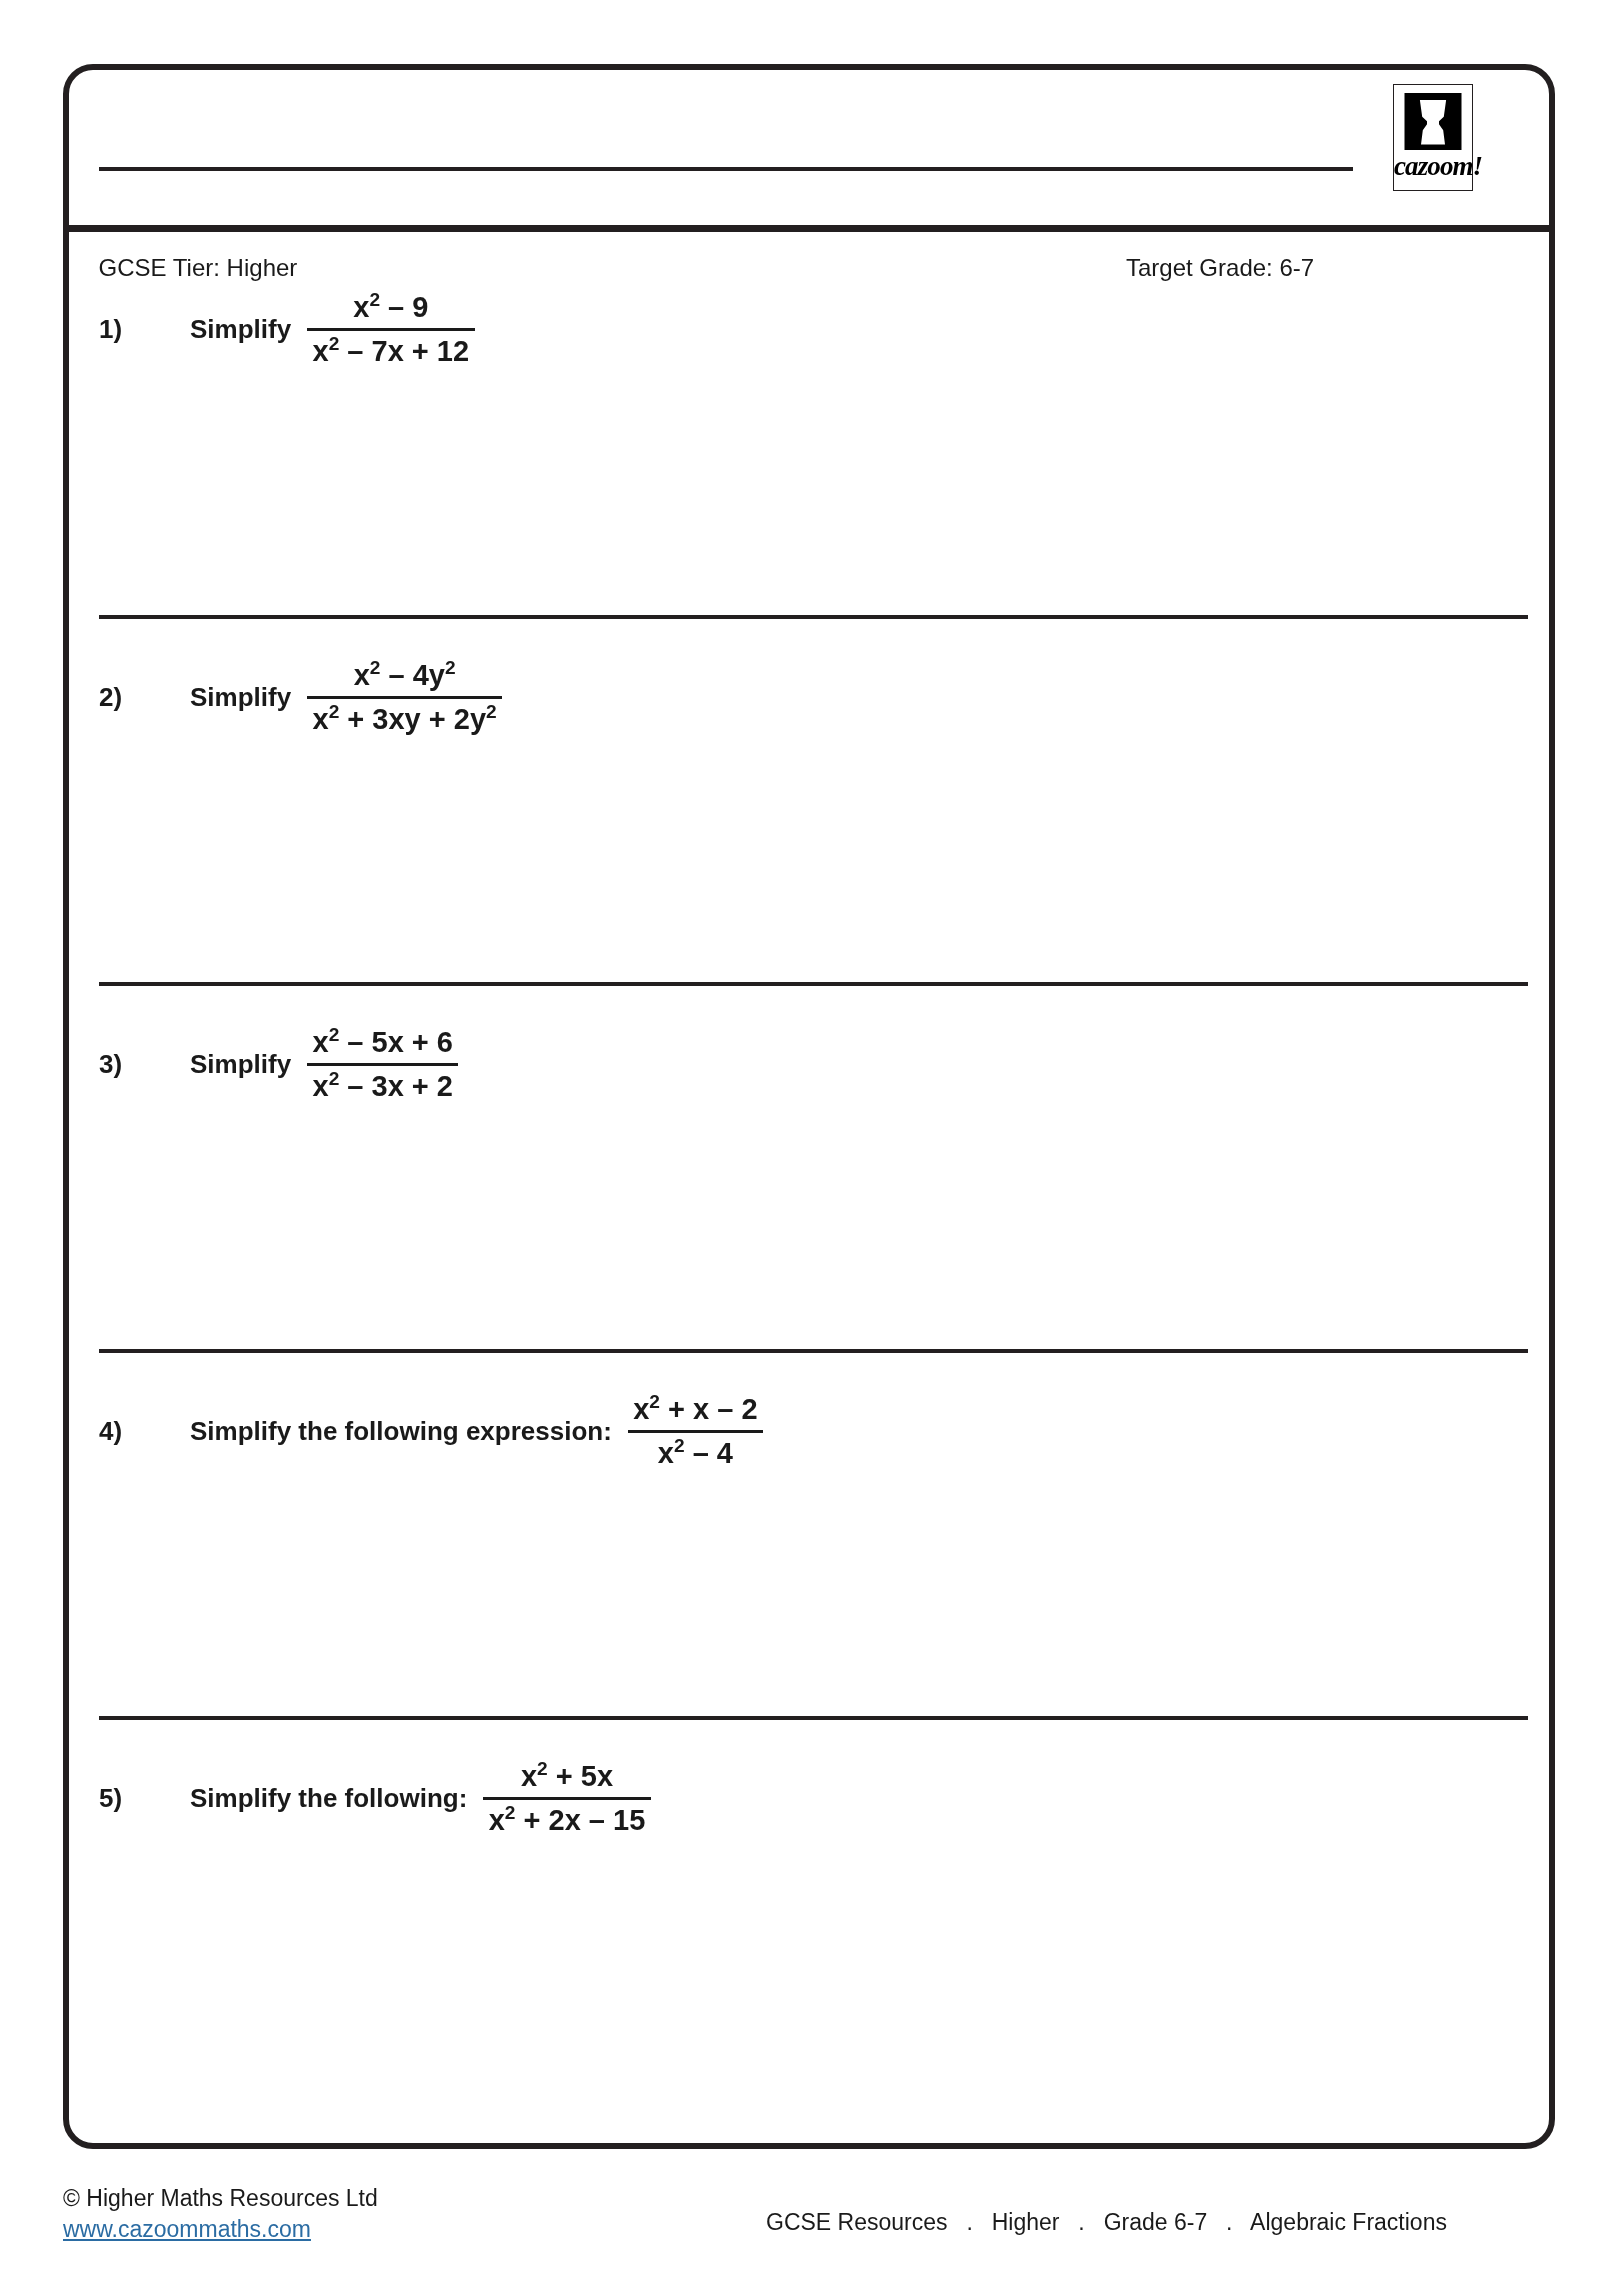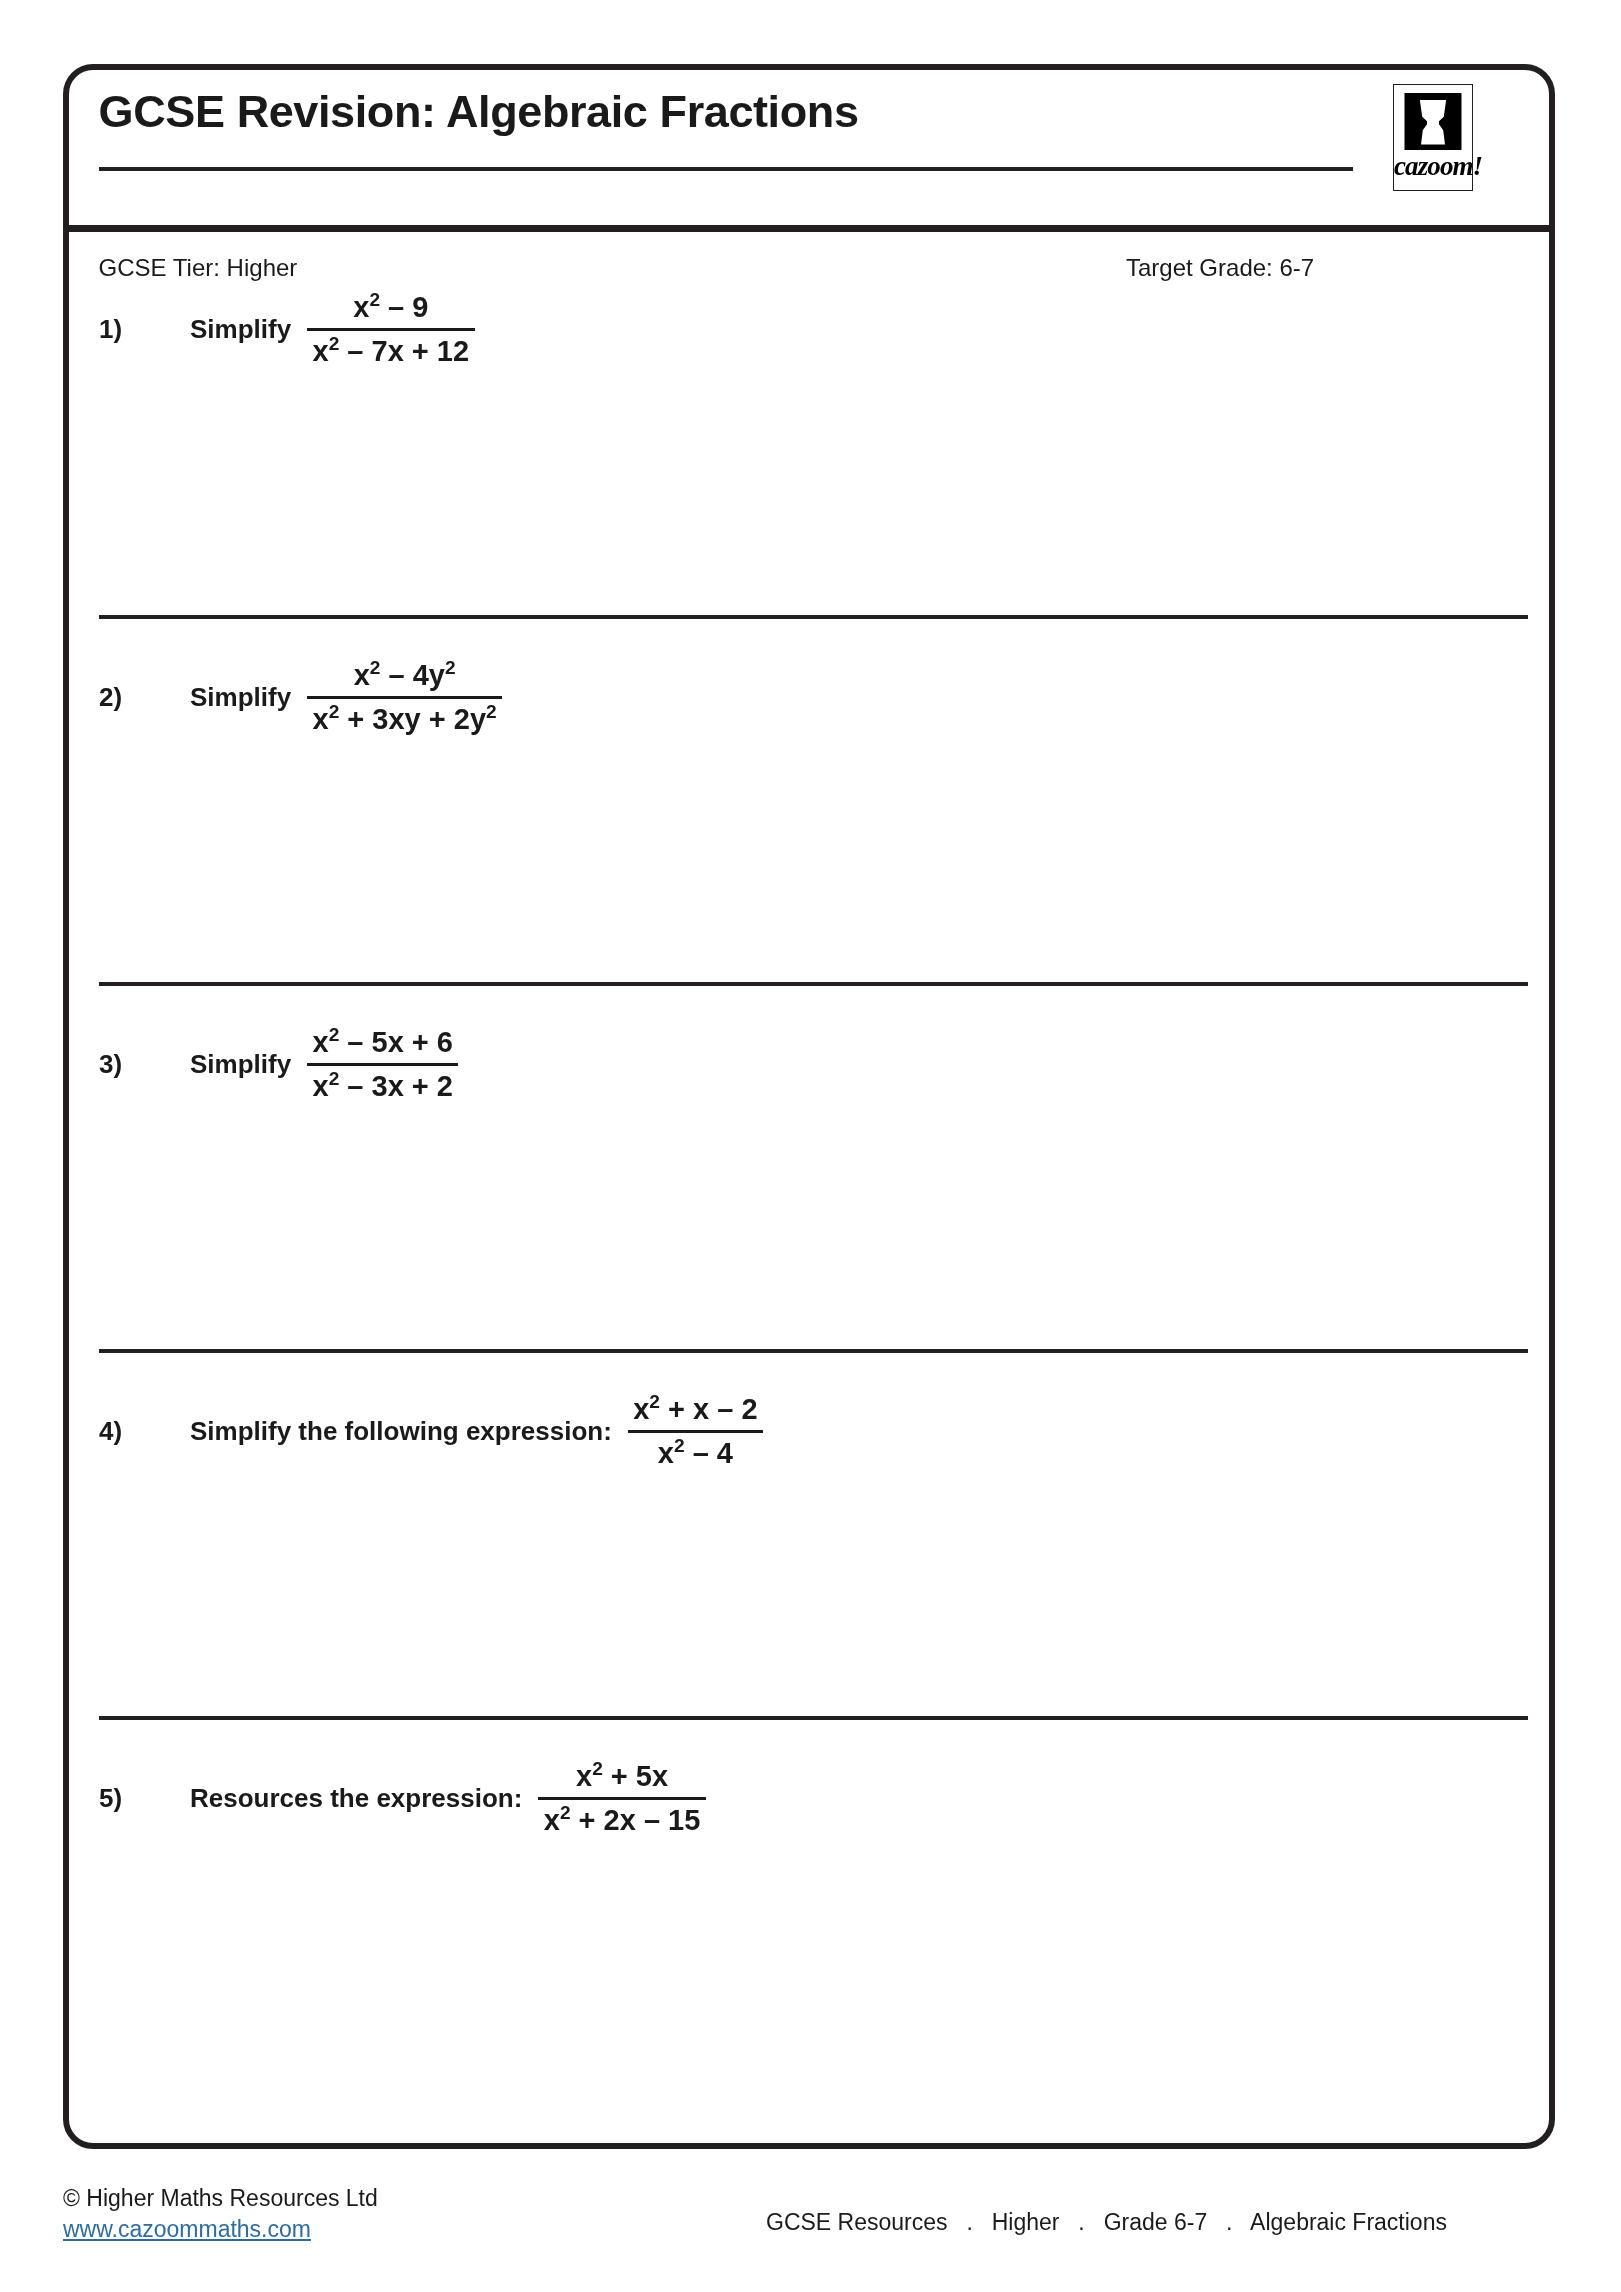--- a/index.html
+++ b/index.html
@@ -215,21 +215,20 @@
   .footer-right .dot {
     padding: 0 12.5px;
   }
 </style>
 </head>
 <body>
 
 <div class="sheet-frame">
 
   <div class="header">
-    <div class="title">GCSE Revision: Algebraic Fractions</div>
     <div class="title-rule"></div>
     <div class="tier">GCSE Tier: Higher</div>
     <div class="target">Target Grade: 6-7</div>
 
     <div class="logo-box">
       <div class="logo-square">
         <div class="logo-drum"></div>
       </div>
       <div class="logo-word">cazoom!</div>
     </div>
@@ -281,21 +280,21 @@
             <div class="num">x<sup>2</sup> + x – 2</div>
             <div class="bar"></div>
             <div class="den">x<sup>2</sup> – 4</div>
           </div>
         </div>
       </div>
       <div class="question" style="top: 1646px;">
         <div class="q-sep"></div>
         <div class="q-row">
           <div class="q-num">5)</div>
-          <div class="q-text">Resources the expression:</div>
+          <div class="q-text">Simplify the following:</div>
           <div class="frac">
             <div class="num">x<sup>2</sup> + 5x</div>
             <div class="bar"></div>
             <div class="den">x<sup>2</sup> + 2x – 15</div>
           </div>
         </div>
       </div>
     </div>
 
 </div>

